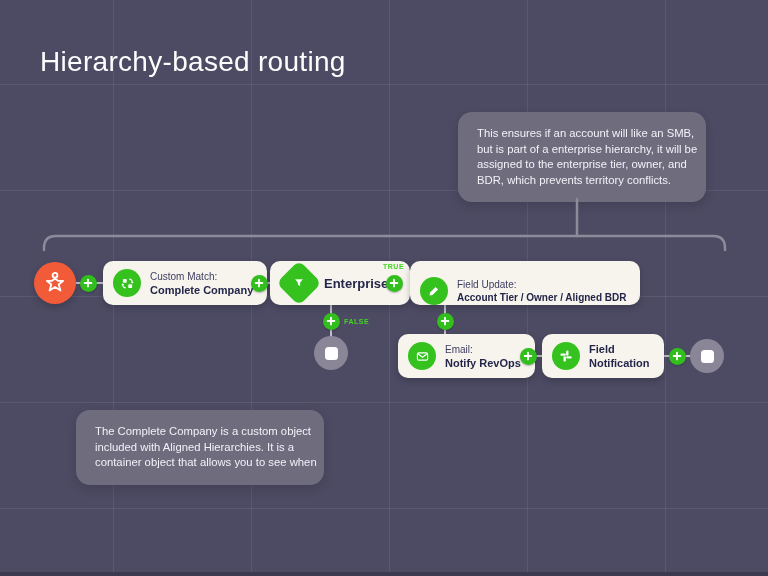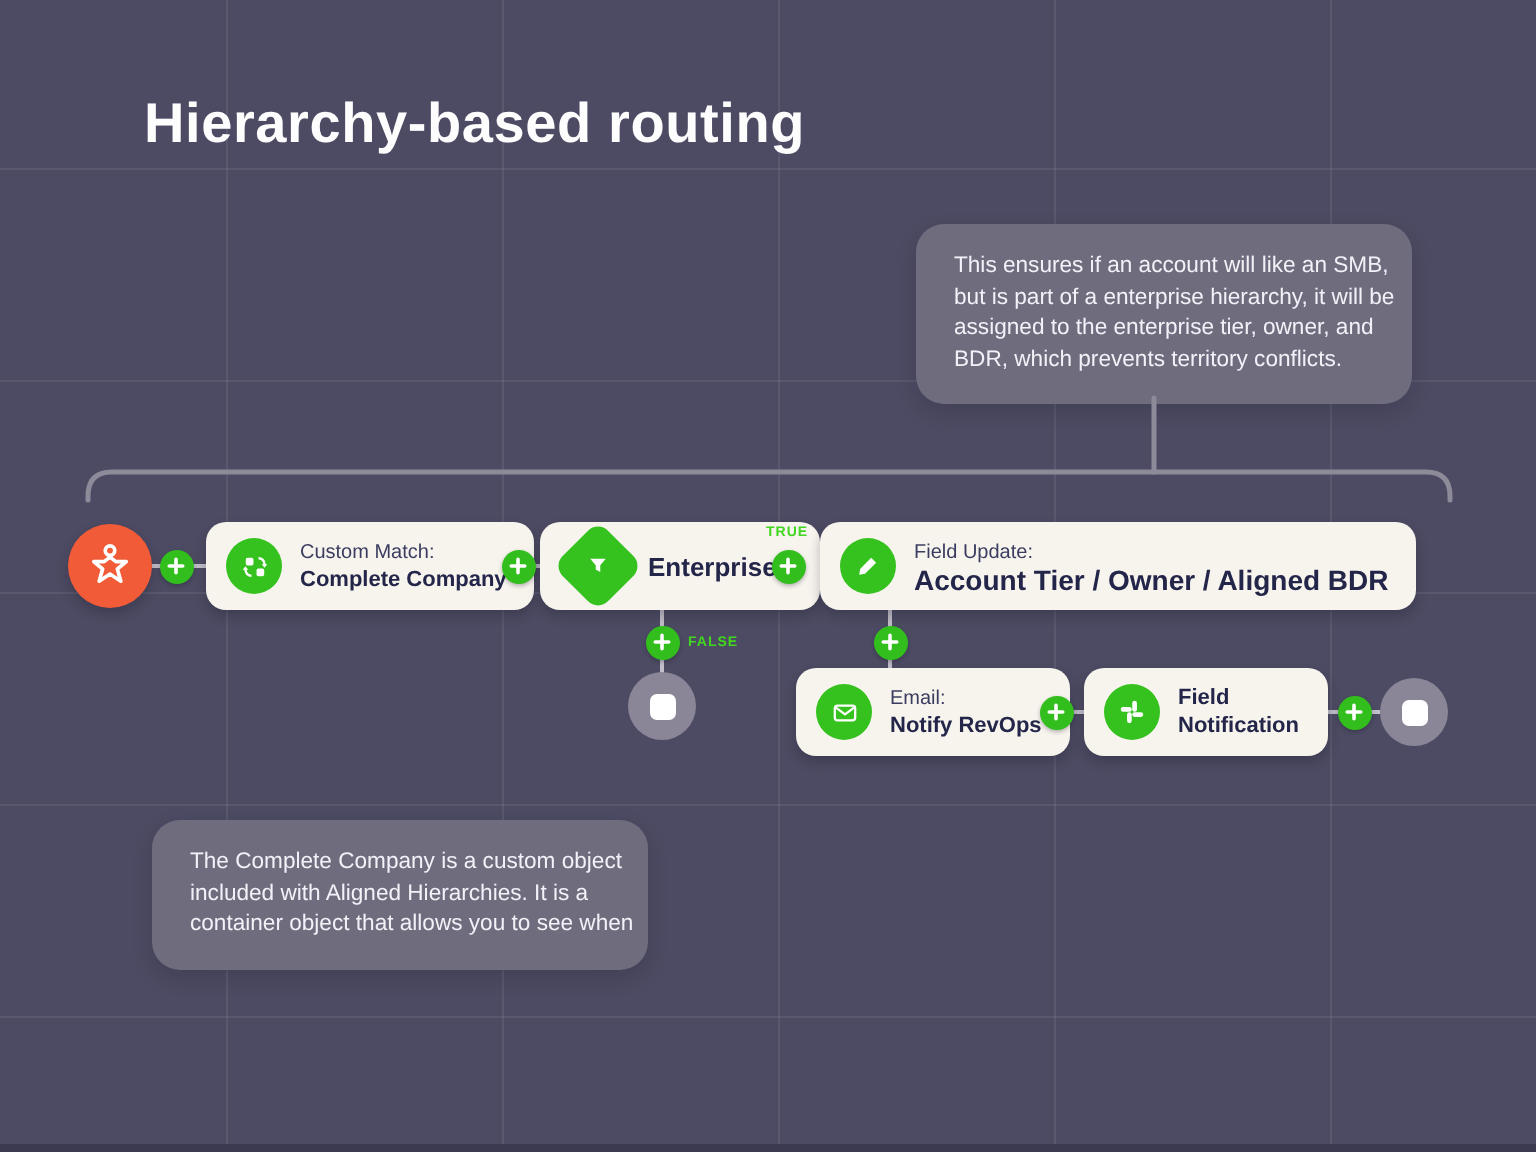--- a/index.html
+++ b/index.html
@@ -9,21 +9,21 @@
     background-image:
       linear-gradient(to right, rgba(255,255,255,0.075) 1px, transparent 1px),
       linear-gradient(to bottom, rgba(255,255,255,0.075) 1px, transparent 1px);
     background-size:138px 106px;
     background-position:113px 84px;
     font-family:"Liberation Sans", sans-serif;
   }
   .bottom-edge{position:absolute;left:0;bottom:0;width:768px;height:4px;background:#3b3a50;}
   .page-title{
     position:absolute;left:40px;top:46px;
-    font-size:28px;font-weight:700;color:#fdfdfe;letter-spacing:0.3px;margin-left:32px;
+    font-size:28px;font-weight:400;color:#fdfdfe;letter-spacing:0.3px;
   }
   .callout{
     position:absolute;background:#6f6c7e;border-radius:14px;
     color:#f3f1f8;font-size:11.3px;line-height:15.5px;
     padding:14px 19px;box-shadow:0 4px 10px rgba(25,24,40,0.2);
   }
   .callout div{white-space:nowrap;}
   .bracket-svg{position:absolute;left:38px;top:194px;}
   .node{
     position:absolute;height:44px;background:#f7f4ee;border-radius:10px;
@@ -37,21 +37,21 @@
   }
   .diamond{
     width:32px;height:32px;background:#35c21e;border-radius:7px;
     transform:rotate(45deg);display:flex;align-items:center;justify-content:center;
     margin-left:13px;flex:0 0 auto;
   }
   .diamond .unrot{transform:rotate(-45deg);display:flex;}
   .node-text{margin-left:9px;padding-right:14px;}
   .nt1{font-size:10px;color:#3b3d60;line-height:13px;white-space:nowrap;}
   .nt2{font-size:11px;font-weight:700;color:#232649;line-height:14px;white-space:nowrap;}
-  .node--wide .nt2{font-size:14px;}
+  .node--wide .nt2{font-size:10px;}
   .single-label{font-size:13px;font-weight:700;color:#232649;white-space:nowrap;}
   .start-node{
     position:absolute;left:34px;top:262px;width:42px;height:42px;border-radius:50%;
     background:#f15b38;display:flex;align-items:center;justify-content:center;
     box-shadow:0 3px 6px rgba(25,24,40,0.28);z-index:2;
   }
   .end-node{
     position:absolute;width:34px;height:34px;border-radius:50%;background:#8a8698;
     display:flex;align-items:center;justify-content:center;z-index:2;
   }
@@ -180,21 +180,21 @@
         <svg width="16" height="16" viewBox="0 0 24 24">
           <path d="M6.2 6.5 H17.8 L13.7 11.4 V16.5 L10.3 14.6 V11.4 Z" fill="#fff"></path>
         </svg>
       </span>
     </span>
     <span class="node-text">
       <div class="single-label">Enterprise?</div>
     </span>
   </div>
 
-  <div class="node node--wide" style="left:410px;top:261px;min-width:212px;">
+  <div class="node node--wide" style="left:410px;top:261px;min-width:212px;align-items:flex-end;">
     <span class="node-icon">
       <svg width="16" height="16" viewBox="0 0 24 24">
         <path d="M14.4 5.9 L18.1 9.6 L9.8 17.9 L5.4 18.6 L6.1 14.2 Z" fill="#fff"></path>
       </svg>
     </span>
     <span class="node-text">
       <div class="nt1">Field Update:</div>
       <div class="nt2">Account Tier / Owner / Aligned BDR</div>
     </span>
   </div>

